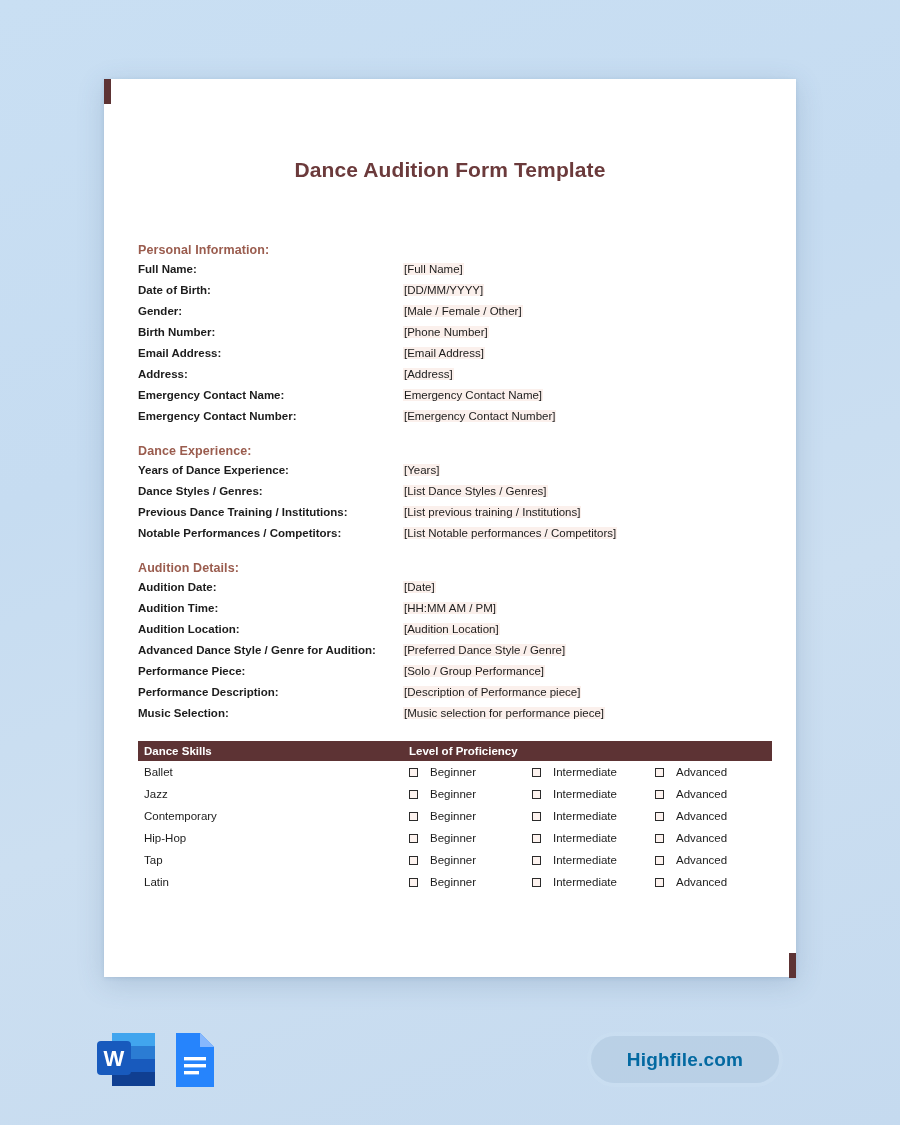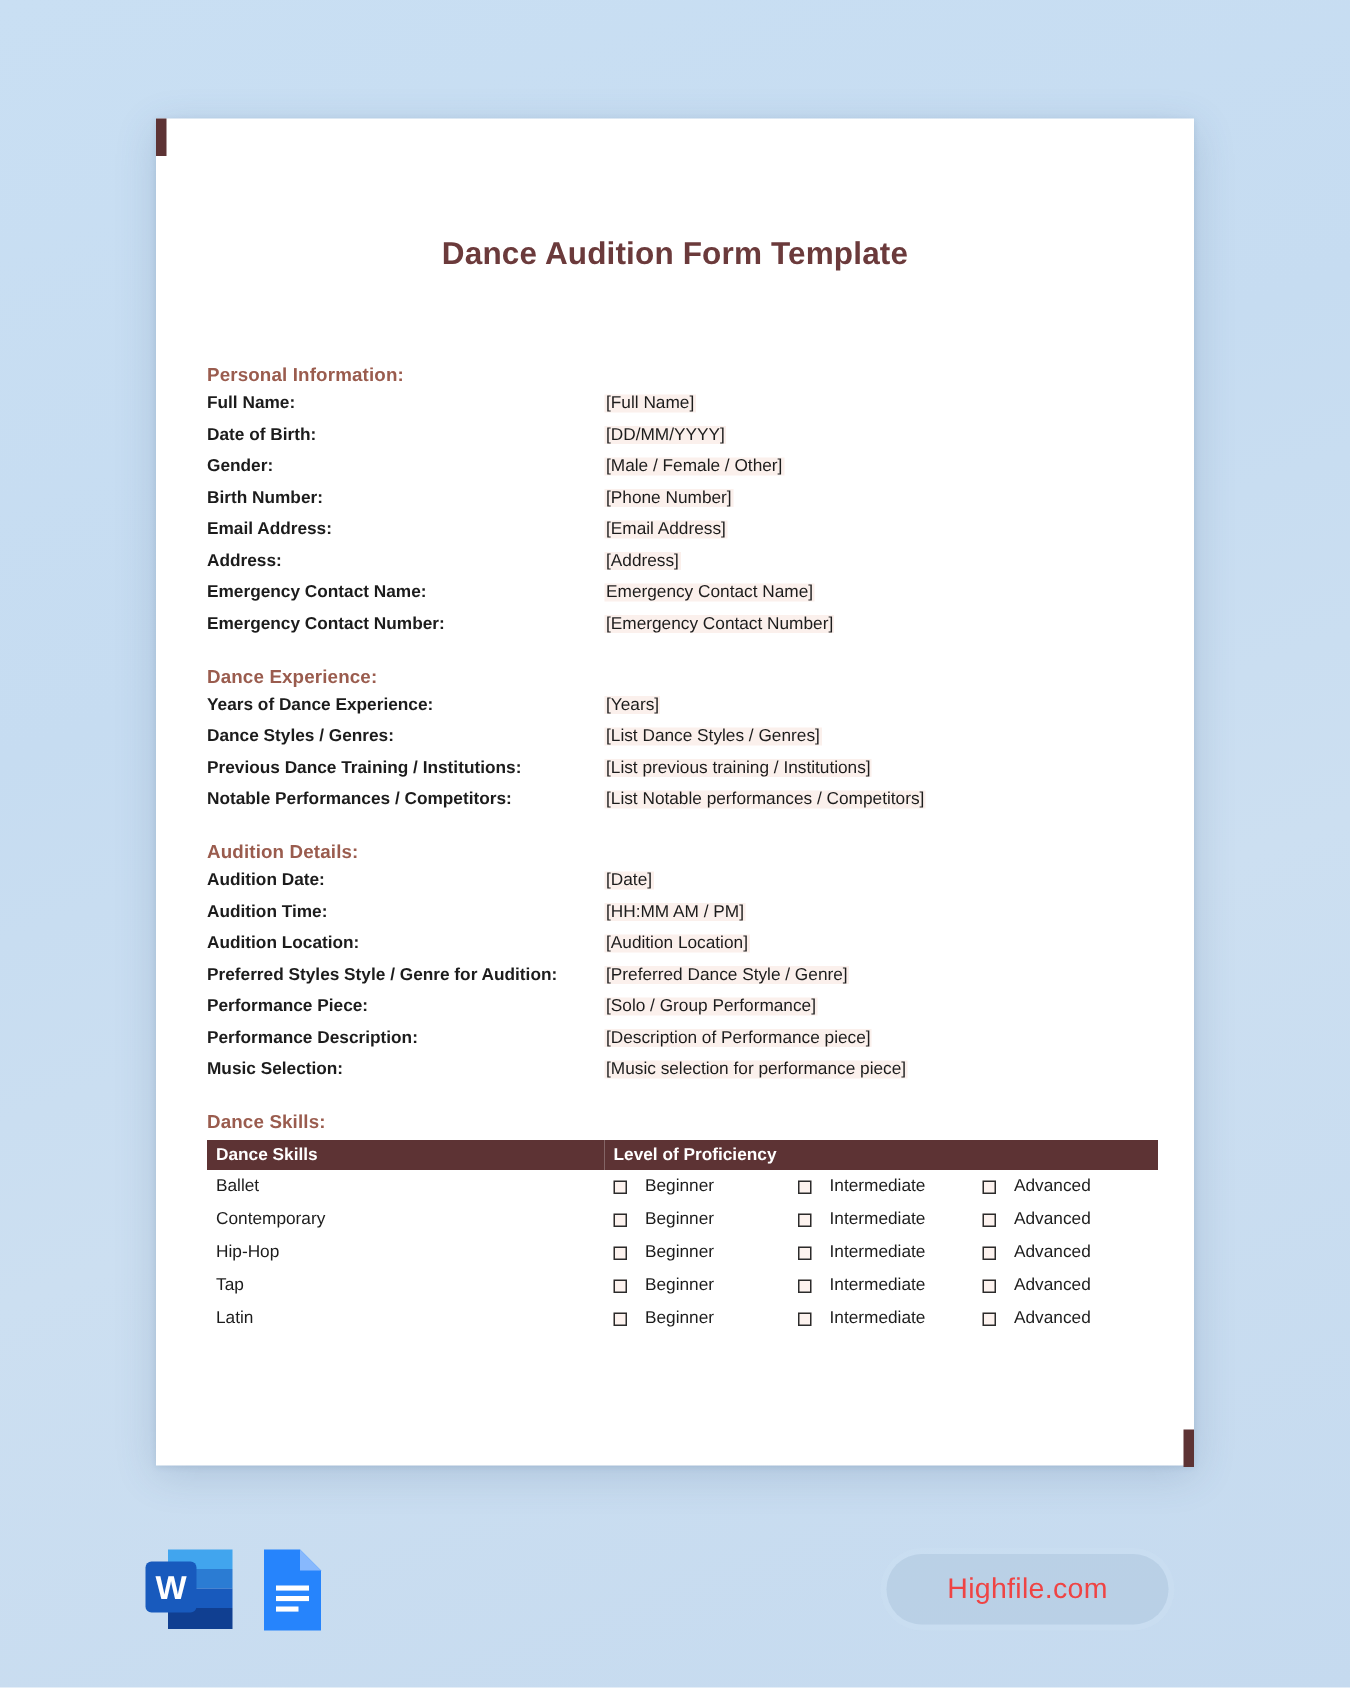--- a/index.html
+++ b/index.html
@@ -182,23 +182,23 @@
     width: 188px;
     height: 47px;
     border-radius: 24px;
     background: rgba(178,201,224,0.62);
     box-shadow: 0 0 0 4px rgba(205,224,242,0.45);
     display: flex;
     align-items: center;
     justify-content: center;
   }
   #brand-button-label {
-    color: #ef4444;
+    color: #0369a1;
     font-size: 19px;
-    font-weight: normal;
+    font-weight: bold;
     letter-spacing: 0.2px;
   }
 </style>
 </head>
 <body>
 
 <div id="paper-shadow"></div>
 <div class="accent-bar" id="accent-top-left"></div>
 <div class="accent-bar" id="accent-bottom-right"></div>
 
@@ -279,41 +279,40 @@
       </div>
       <div class="field-row">
         <span class="field-label">Audition Time:</span>
         <span class="field-value">[HH:MM AM / PM]</span>
       </div>
       <div class="field-row">
         <span class="field-label">Audition Location:</span>
         <span class="field-value">[Audition Location]</span>
       </div>
       <div class="field-row">
-        <span class="field-label">Preferred Styles Style / Genre for Audition:</span>
+        <span class="field-label">Advanced Dance Style / Genre for Audition:</span>
         <span class="field-value">[Preferred Dance Style / Genre]</span>
       </div>
       <div class="field-row">
         <span class="field-label">Performance Piece:</span>
         <span class="field-value">[Solo / Group Performance]</span>
       </div>
       <div class="field-row">
         <span class="field-label">Performance Description:</span>
         <span class="field-value">[Description of Performance piece]</span>
       </div>
       <div class="field-row">
         <span class="field-label">Music Selection:</span>
         <span class="field-value">[Music selection for performance piece]</span>
       </div>
     </div>
 
     <div class="gap-sm"></div>
 
     <div class="section">
-      <div class="section-heading" id="skills-heading">Dance Skills:</div>
 
       <table id="skills-table">
         <thead>
           <tr>
             <th class="col-skill">Dance Skills</th>
             <th colspan="3">Level of Proficiency</th>
           </tr>
         </thead>
         <tbody>
 
@@ -332,20 +331,41 @@
               </span>
             </td>
             <td class="col-lvl">
               <span class="lvl-cell">
                 <span class="cbox"></span>
                 <span class="lvl-text">Advanced</span>
               </span>
             </td>
           </tr>
 
+          <tr>
+            <td class="col-skill">Jazz</td>
+            <td class="col-lvl">
+              <span class="lvl-cell">
+                <span class="cbox"></span>
+                <span class="lvl-text">Beginner</span>
+              </span>
+            </td>
+            <td class="col-lvl">
+              <span class="lvl-cell">
+                <span class="cbox"></span>
+                <span class="lvl-text">Intermediate</span>
+              </span>
+            </td>
+            <td class="col-lvl">
+              <span class="lvl-cell">
+                <span class="cbox"></span>
+                <span class="lvl-text">Advanced</span>
+              </span>
+            </td>
+          </tr>
 
           <tr>
             <td class="col-skill">Contemporary</td>
             <td class="col-lvl">
               <span class="lvl-cell">
                 <span class="cbox"></span>
                 <span class="lvl-text">Beginner</span>
               </span>
             </td>
             <td class="col-lvl">

